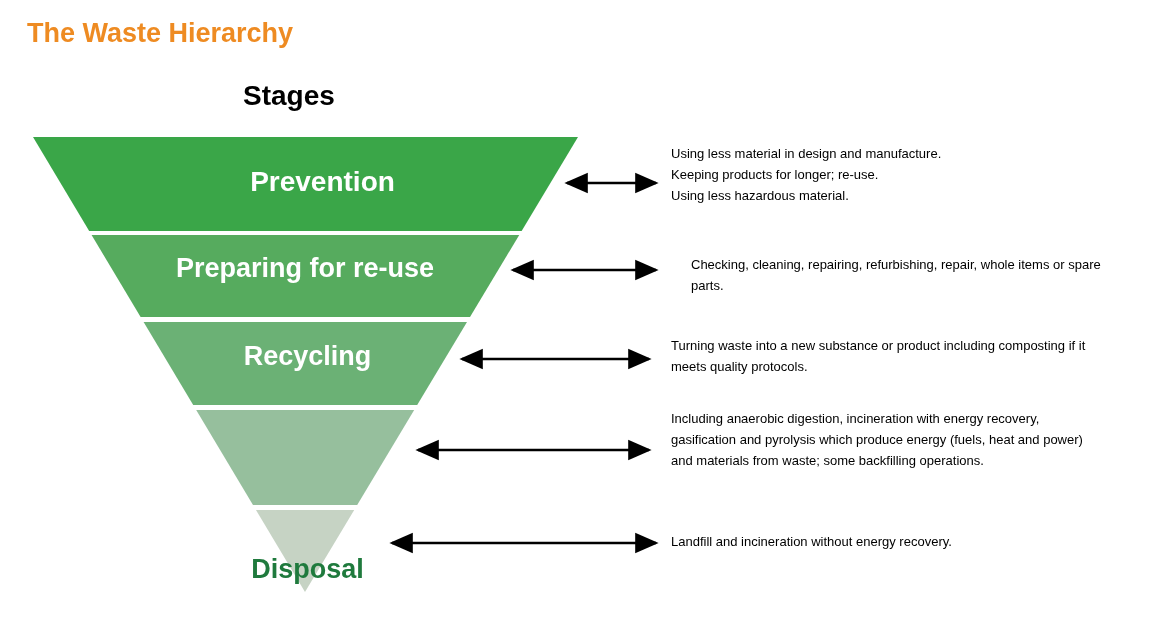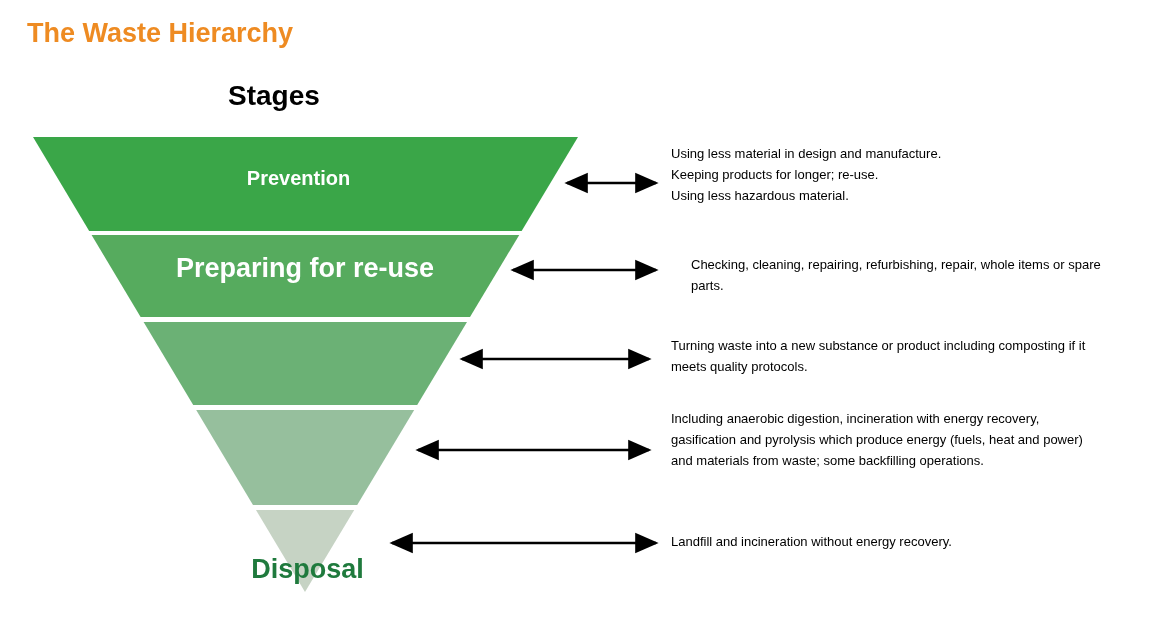--- a/index.html
+++ b/index.html
@@ -35,21 +35,21 @@
     white-space: nowrap;
   }
 
   .col-head {
     position: absolute;
     font-size: 28px;
     font-weight: bold;
     color: #000000;
     white-space: nowrap;
   }
-  .col-head.stages { left: 228px; top: 80px; }
+  .col-head.stages { left: 243px; top: 80px; }
   .col-head.includes { left: 669px; top: 80px; }
 
   
   .funnel {
     position: absolute;
     left: 0;
     top: 0;
     width: 620px;
     height: 626px;
   }
@@ -58,21 +58,21 @@
     position: absolute;
     text-align: center;
     font-weight: bold;
     white-space: pre-line;
     line-height: 1.02;
     pointer-events: none;
   }
   .stage-label.light { color: #ffffff; }
   .stage-label.dark  { color: #1f7a3d; }
 
-  .sl-0 { left: 26px;  top: 168px; width: 545px; font-size: 20px; }
+  .sl-0 { left: 50px;  top: 168px; width: 545px; font-size: 28px; }
   .sl-1 { left: 60px;  top: 255px; width: 490px; font-size: 27px; }
   .sl-2 { left: 100px; top: 343px; width: 415px; font-size: 27px; }
   .sl-3 { left: 150px; top: 423px; width: 315px; font-size: 27px; line-height: 1.15; }
   .sl-4 { left: 150px; top: 556px; width: 315px; font-size: 27px; }
 
   
   .arrows {
     position: absolute;
     left: 0; top: 0;
     width: 1151px; height: 626px;
@@ -113,20 +113,21 @@
       <rect x="0" y="137" width="620" height="94" fill="#3aa648"></rect>
       <rect x="0" y="235" width="620" height="82" fill="#56ab5e"></rect>
       <rect x="0" y="322" width="620" height="83" fill="#6bb175"></rect>
       <rect x="0" y="410" width="620" height="95" fill="#96bf9d"></rect>
       <rect x="0" y="510" width="620" height="95" fill="#c6d3c4"></rect>
     </g>
   </svg>
 
   <div class="stage-label sl-0 light">Prevention</div>
   <div class="stage-label sl-1 light">Preparing for re-use</div>
+  <div class="stage-label sl-2 light">Recycling</div>
   <div class="stage-label sl-4 dark">Disposal</div>
 
   <svg class="arrows" viewBox="0 0 1151 626" width="1151" height="626">
     <defs>
       <marker id="ahead" markerWidth="9" markerHeight="9" refX="8" refY="4.5" orient="auto" markerUnits="strokeWidth">
         <path d="M0,0.6 L9,4.5 L0,8.4 z" fill="#000000"></path>
       </marker>
       <marker id="atail" markerWidth="9" markerHeight="9" refX="1" refY="4.5" orient="auto" markerUnits="strokeWidth">
         <path d="M9,0.6 L0,4.5 L9,8.4 z" fill="#000000"></path>
       </marker>

